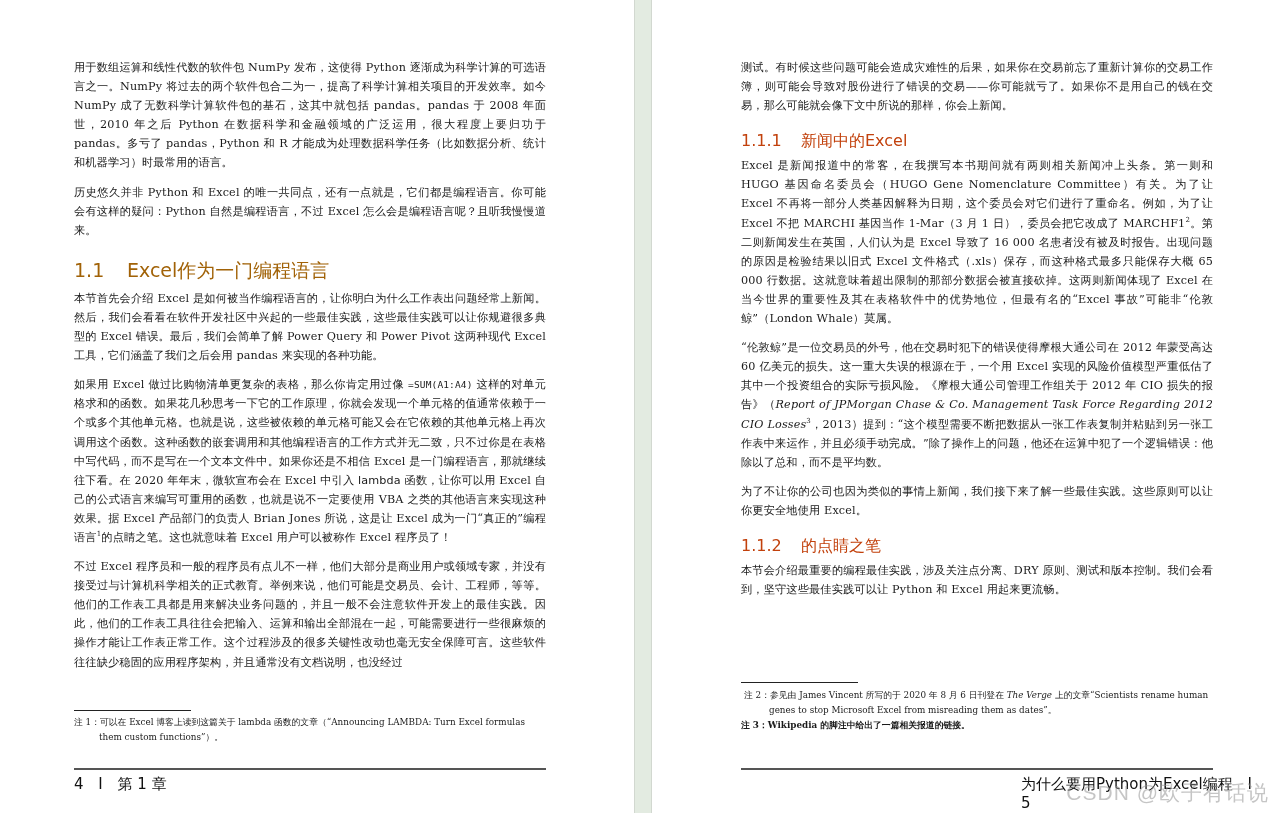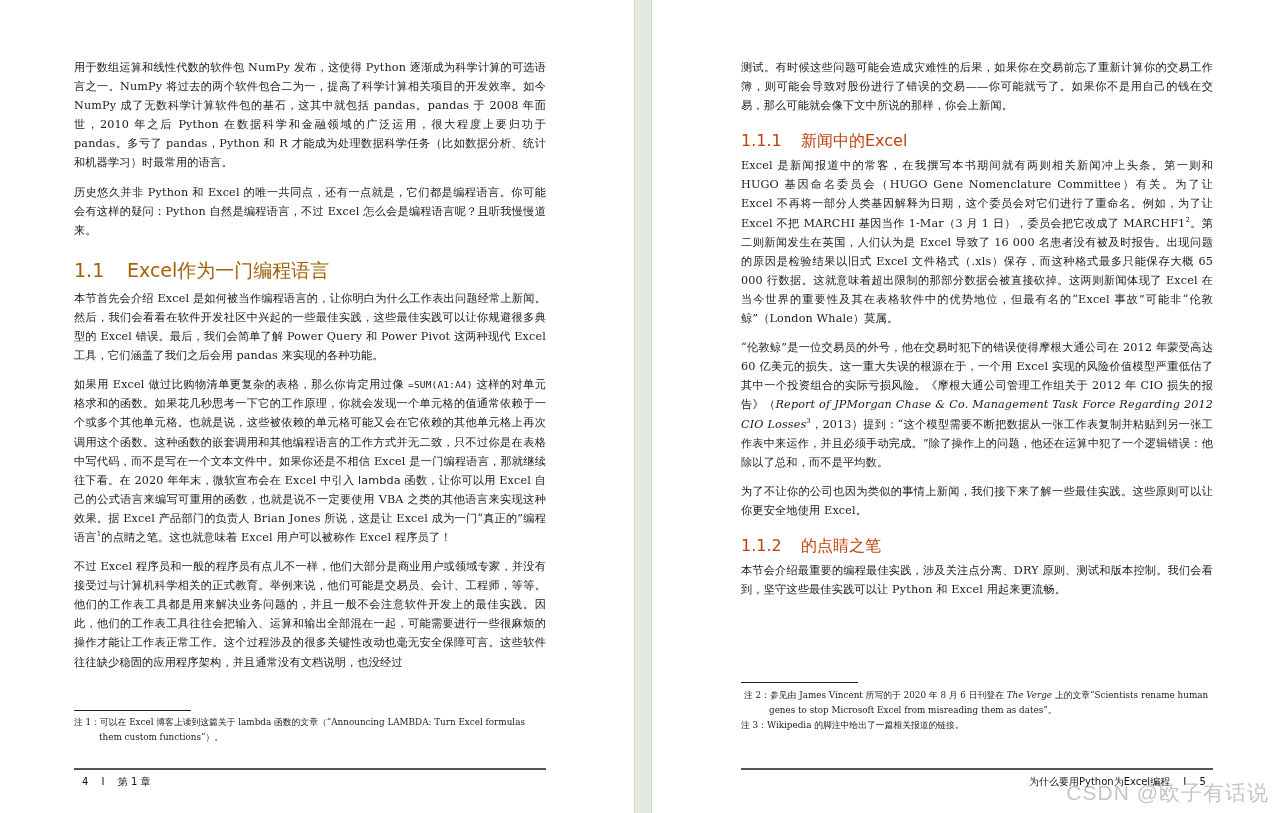--- a/index.html
+++ b/index.html
@@ -59,21 +59,21 @@
 
   .fn-rule { position: absolute; height: 1px; width: 117px; background: #222; }
   .footnote {
     position: absolute; font-size: 8.8px; line-height: 15px; width: 472px;
     text-align: justify;
   }
   .footnote .cont { padding-left: 25px; display: block; }
   .foot-rule { position: absolute; height: 2px; width: 472px; background: #555; }
   .folio {
     position: absolute; font-family: "DejaVu Sans", "Liberation Sans", sans-serif;
-    font-size: 10px; color: #111; margin-left: 8px;
+    font-size: 15px; color: #111;
   }
   .watermark {
     position: absolute; right: 6px; bottom: 6px;
     font-family: Liberation Sans, sans-serif;
     font-size: 21px; color: rgba(150,150,150,0.55);
     letter-spacing: 1px;
   }
 </style>
 </head>
 <body>
@@ -126,21 +126,21 @@
       <span class="num">1.1.2</span><span>的点睛之笔</span>
     </h3>
     <p class="body">本节会介绍最重要的编程最佳实践，涉及关注点分离、DRY 原则、测试和版本控制。我们会看到，坚守这些最佳实践可以让 Python 和 Excel 用起来更流畅。</p>
   </div>
 
   <div class="fn-rule" style="left:89px; top:682px;"></div>
   <div class="footnote" style="left:92px; top:688px;">
     <span>注 2：</span><span>参见由 James Vincent 所写的于 2020 年 8 月 6 日刊登在 </span><em>The Verge</em><span> 上的文章“Scientists rename human</span>
     <span class="cont">genes to stop Microsoft Excel from misreading them as dates”。</span>
   </div>
-  <div class="footnote" style="left:89px; top:718px;">
+  <div class="footnote" style="left:89px; top:718px;font-weight:bold;">
     <span>注 3：</span><span>Wikipedia 的脚注中给出了一篇相关报道的链接。</span>
   </div>
 
   <div class="foot-rule" style="left:89px; top:768px;"></div>
   <div class="folio" style="left:369px; top:775px;">
     <span>为什么要用Python为Excel编程</span>
     <span style="margin:0 10px;">I</span>
     <span>5</span>
   </div>
 </div>

